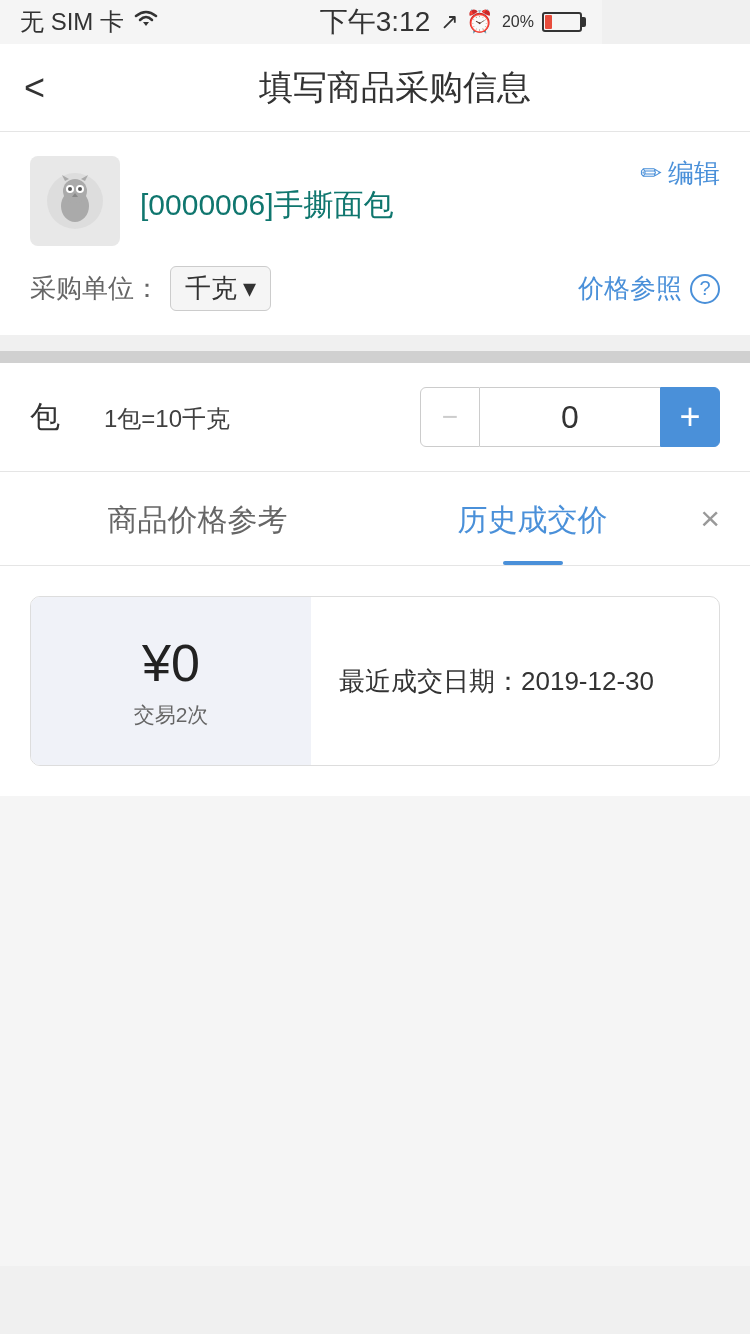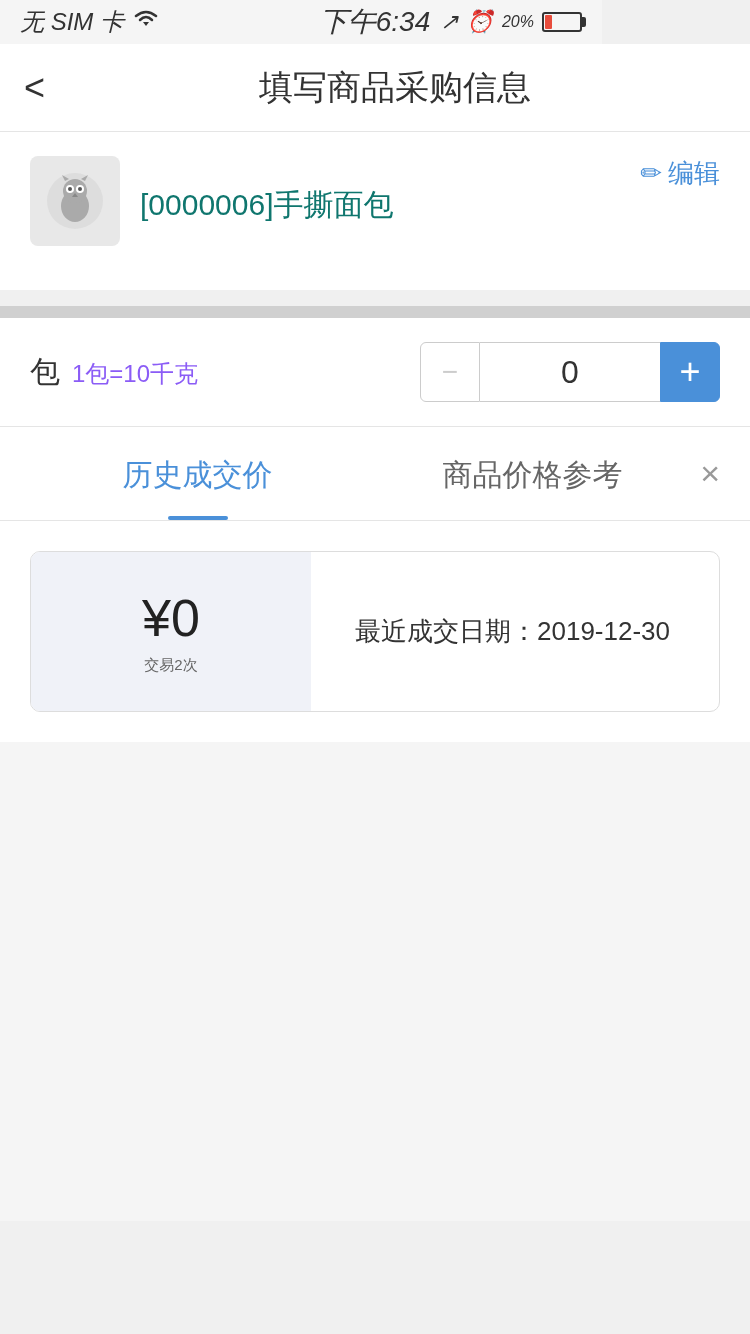--- a/index.html
+++ b/index.html
@@ -15,21 +15,20 @@
     
     .status-bar {
       width: 602px;
       height: 44px;
       background: #f5f5f5;
       display: flex;
       align-items: center;
       justify-content: space-between;
       padding: 0 20px;
       font-size: 26px;
-      font-style: italic;
     }
     .status-left {
       display: flex;
       align-items: center;
       gap: 8px;
       font-size: 24px;
       color: #333;
     }
     .status-center {
       font-size: 28px;
@@ -209,21 +208,22 @@
       align-items: baseline;
       gap: 12px;
     }
     .qty-unit {
       font-size: 30px;
       color: #333;
       font-weight: 500;
     }
     .qty-conversion {
       font-size: 24px;
-      color: #8b5cf6;
+      color: #404040;
+      margin-left: 32px;
     }
     .qty-controls {
       display: flex;
       align-items: center;
       gap: 0;
     }
     .qty-input-box {
       width: 180px;
       height: 60px;
       border: 1px solid #ccc;
@@ -321,32 +321,31 @@
       justify-content: center;
       padding: 36px 20px;
       flex-shrink: 0;
     }
     .transaction-price {
       font-size: 52px;
       font-weight: 300;
       color: #222;
     }
     .transaction-count {
-      font-size: 15px;
+      font-size: 21px;
       color: #666;
       margin-top: 8px;
     }
     .transaction-right {
       flex: 1;
       padding: 30px 28px;
       display: flex;
       flex-direction: column;
       gap: 14px;
       justify-content: center;
-      margin-left: 16px;
     }
     .transaction-detail-row {
       font-size: 26px;
       color: #333;
       line-height: 1.5;
     }
 
     
     .main-content {
       background: #f5f5f5;
@@ -360,21 +359,21 @@
   <div class="status-left">
     <span>无 SIM 卡</span>
     <span>
       <svg width="28" height="22" viewBox="0 0 28 22">
         <path d="M14 18 L17 14 L11 14 Z" fill="#333"></path>
         <path d="M8 12 Q14 6 20 12" fill="none" stroke="#333" stroke-width="2.5" stroke-linecap="round"></path>
         <path d="M4 8 Q14 0 24 8" fill="none" stroke="#333" stroke-width="2.5" stroke-linecap="round"></path>
       </svg>
     </span>
   </div>
-  <div class="status-center">下午6:34</div>
+  <div class="status-center">下午3:12</div>
   <div class="status-right">
     <span style="font-size:22px;">↗</span>
     <span style="font-size:22px;">⏰</span>
     <span style="font-size:16px;">20%</span>
     <div class="battery-box">
       <div class="battery-icon">
         <div class="battery-fill"></div>
       </div>
     </div>
   </div>
@@ -408,20 +407,33 @@
           <polygon points="40,10 43,4 36,8" fill="#aaa"></polygon>
         </svg>
       </div>
       <div class="product-name">[0000006]手撕面包</div>
     </div>
     <div class="edit-btn">
       <span>✏</span>
       <span>编辑</span>
     </div>
   </div>
+  <div class="product-unit-row">
+    <div style="display:flex;align-items:center;gap:10px;">
+      <span class="unit-label">采购单位：</span>
+      <div class="unit-select">
+        <span>千克</span>
+        <span>▾</span>
+      </div>
+    </div>
+    <div class="price-ref">
+      <span>价格参照</span>
+      <div class="help-circle">?</div>
+    </div>
+  </div>
 </div>
 
 <div class="gray-bar"></div>
 
 <div class="qty-row">
   <div class="qty-label-area">
     <span class="qty-unit">包</span>
     <span class="qty-conversion">1包=10千克</span>
   </div>
   <div class="qty-controls">
@@ -432,25 +444,25 @@
     <div class="qty-btn-plus">
       <span>+</span>
     </div>
   </div>
 </div>
 
 <div style="height:1px;background:#e5e5e5;"></div>
 
 <div class="tabs-container">
   <div class="tabs-row">
+    <div class="tab-item">
+      <span>商品价格参考</span>
+    </div>
     <div class="tab-item active">
       <span>历史成交价</span>
-    </div>
-    <div class="tab-item">
-      <span>商品价格参考</span>
     </div>
     <div class="tab-close">×</div>
   </div>
 </div>
 
 <div class="main-content">
   <div class="history-content">
     <div class="transaction-card">
       <div class="transaction-left">
         <div class="transaction-price">¥0</div>

